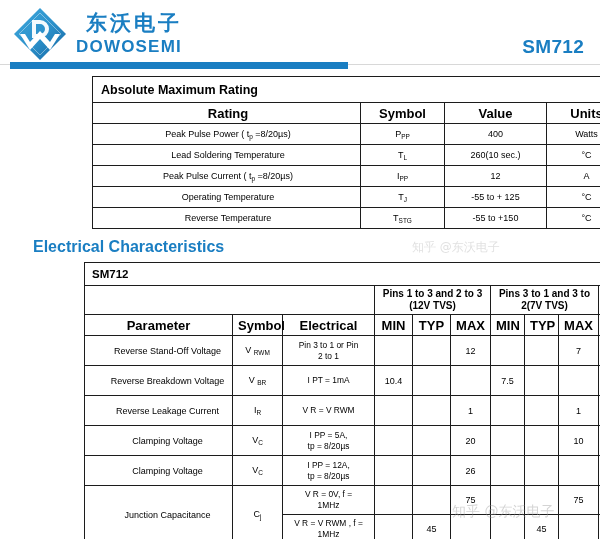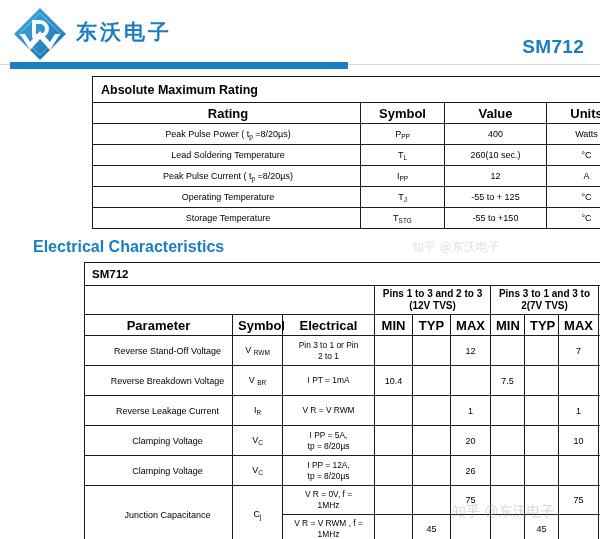--- a/index.html
+++ b/index.html
@@ -213,20 +213,21 @@
           </linearGradient>
         </defs>
         <polygon points="28,2 54,28 28,54 2,28" fill="url(#dg)"></polygon>
         <polygon points="28,7 49,28 28,49 7,28" fill="none" stroke="#ffffff" stroke-width="0.8" opacity="0.5"></polygon>
         <path d="M20 14 h8 a9 9 0 0 1 0 18 h-8 z M24 18 v10 h4 a5 5 0 0 0 0 -10 z" fill="#ffffff" opacity="0.95"></path>
         <path d="M8 28 L18 44 L28 33 L38 44 L48 28 L43 28 L38 36 L28 25 L18 36 L13 28 Z" fill="#ffffff"></path>
       </svg>
     </div>
     <div class="logo-text">
       <span class="logo-cn">东沃电子</span>
+      <span class="logo-en">DOWOSEMI</span>
     </div>
   </div>
 
   <div class="part-number">SM712</div>
   <div class="header-rule"></div>
   <div class="header-bar"></div>
 </div>
 
 <div class="amr-wrap">
   <table class="tbl amr">
@@ -269,21 +270,21 @@
       </tr>
 
       <tr>
         <td class="left-cell"><span>Operating Temperature</span><sub></sub><span></span></td>
         <td><span>T</span><sub>J</sub></td>
         <td>-55 to + 125</td>
         <td>°C</td>
       </tr>
 
       <tr>
-        <td class="left-cell"><span>Storage Temperature</span><sub></sub><span></span></td>
+        <td class="left-cell"><span>Reverse Temperature</span><sub></sub><span></span></td>
         <td><span>T</span><sub>STG</sub></td>
         <td>-55 to +150</td>
         <td>°C</td>
       </tr>
     </tbody>
   </table>
 </div>
 
 <div class="ec-heading">Electrical Characteristics</div>
 

